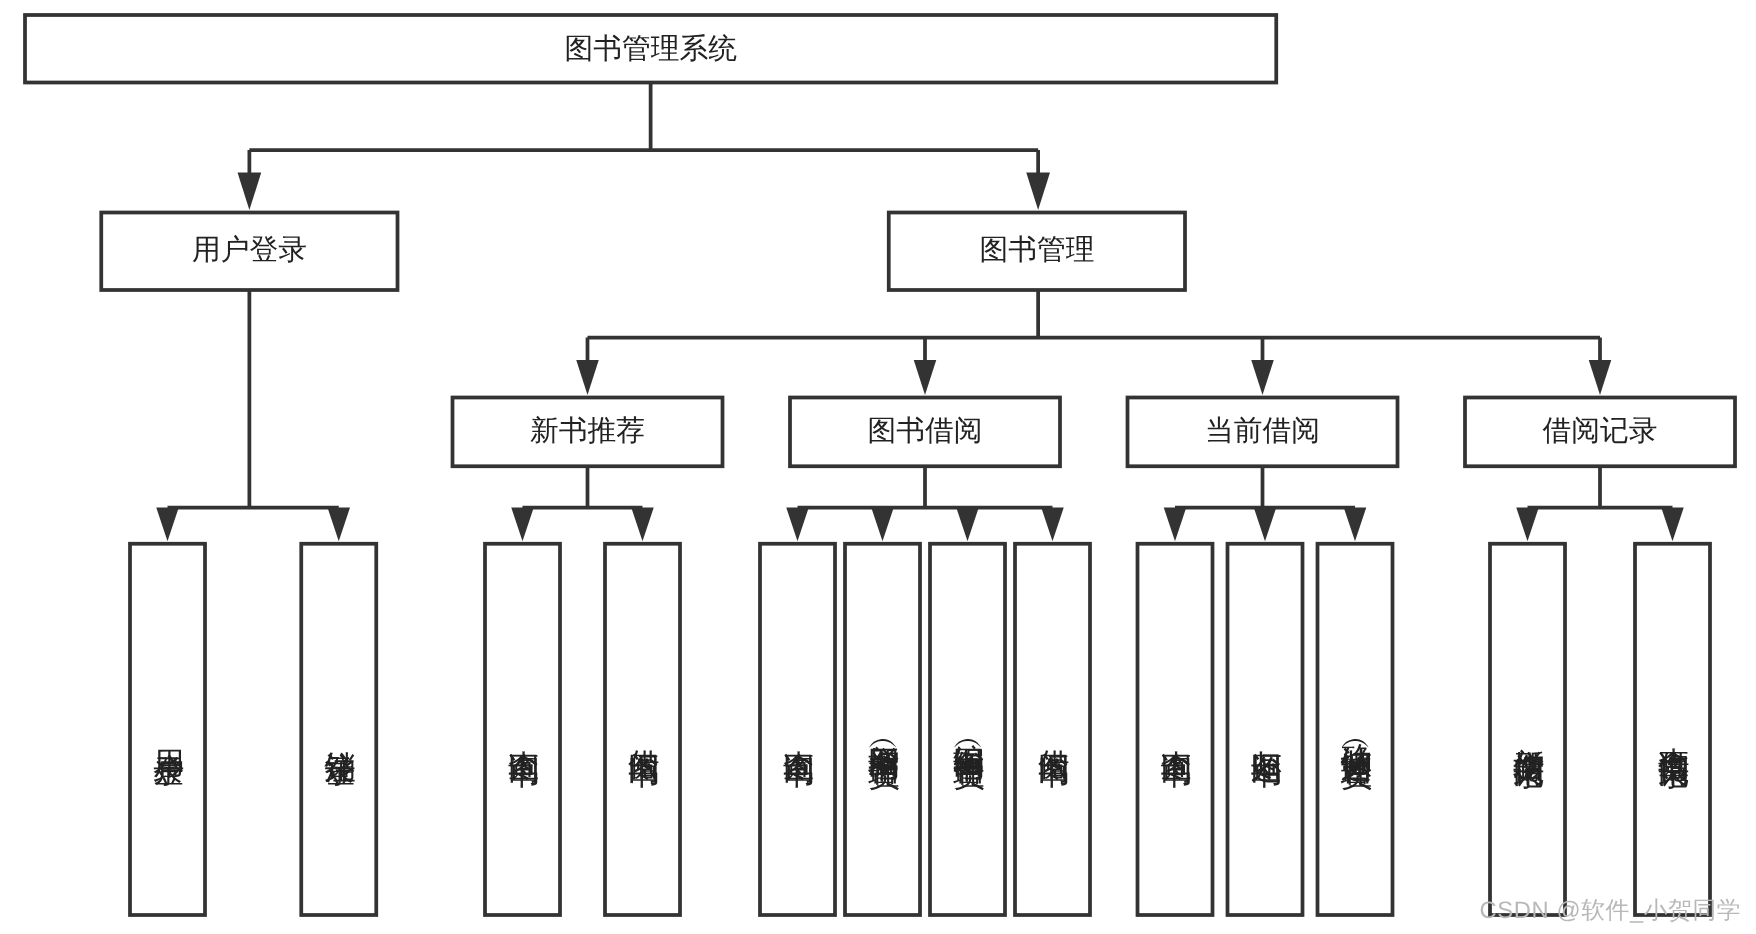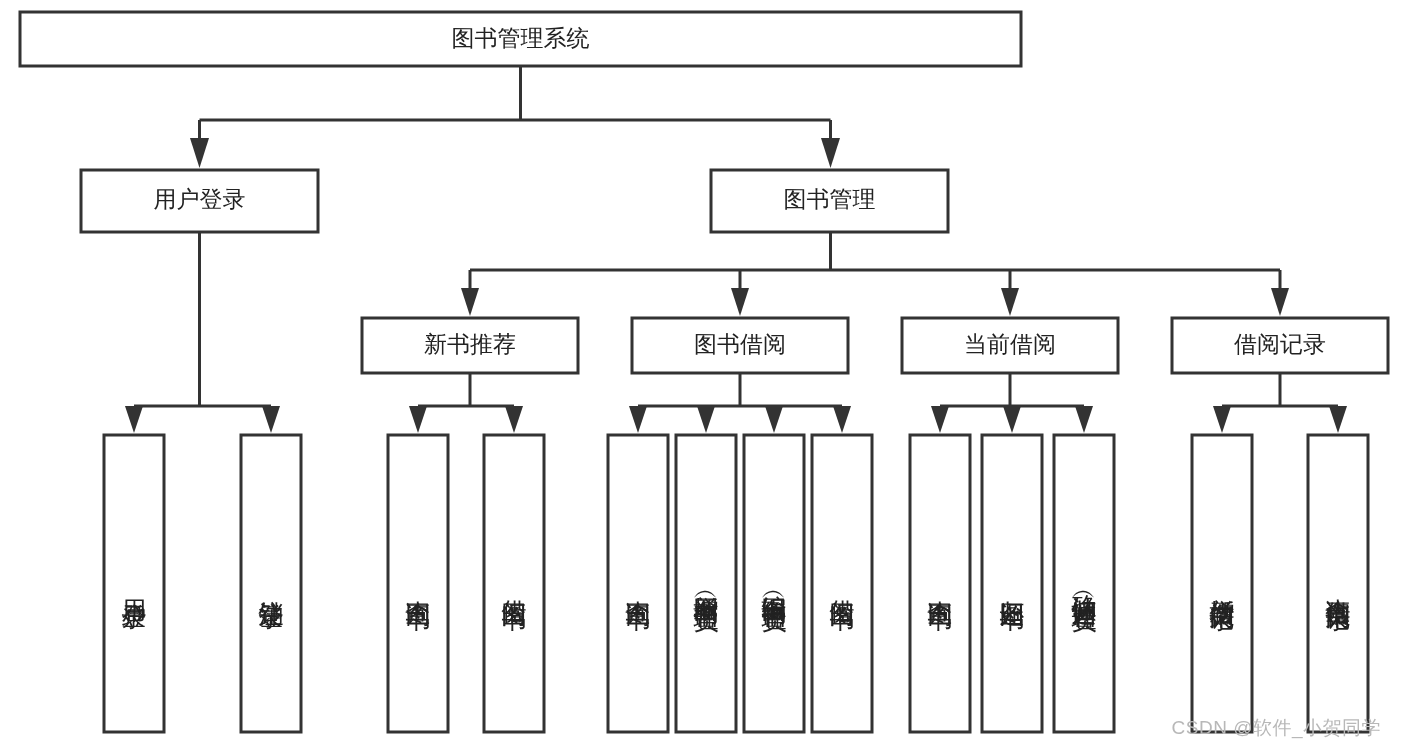--- a/index.html
+++ b/index.html
@@ -59,21 +59,21 @@
     color: #222222;
     letter-spacing: 2px;
     white-space: nowrap;
     display: flex;
     align-items: center;
     justify-content: center;
     pointer-events: none;
   }
   .watermark {
     position: absolute;
-    right: 24px;
+    right: 12px;
     bottom: 6px;
     font-family: "Liberation Sans", sans-serif;
     font-size: 19px;
     color: #b8b8b8;
     letter-spacing: 0.5px;
     white-space: nowrap;
   }
 </style>
 </head>
 <body>

